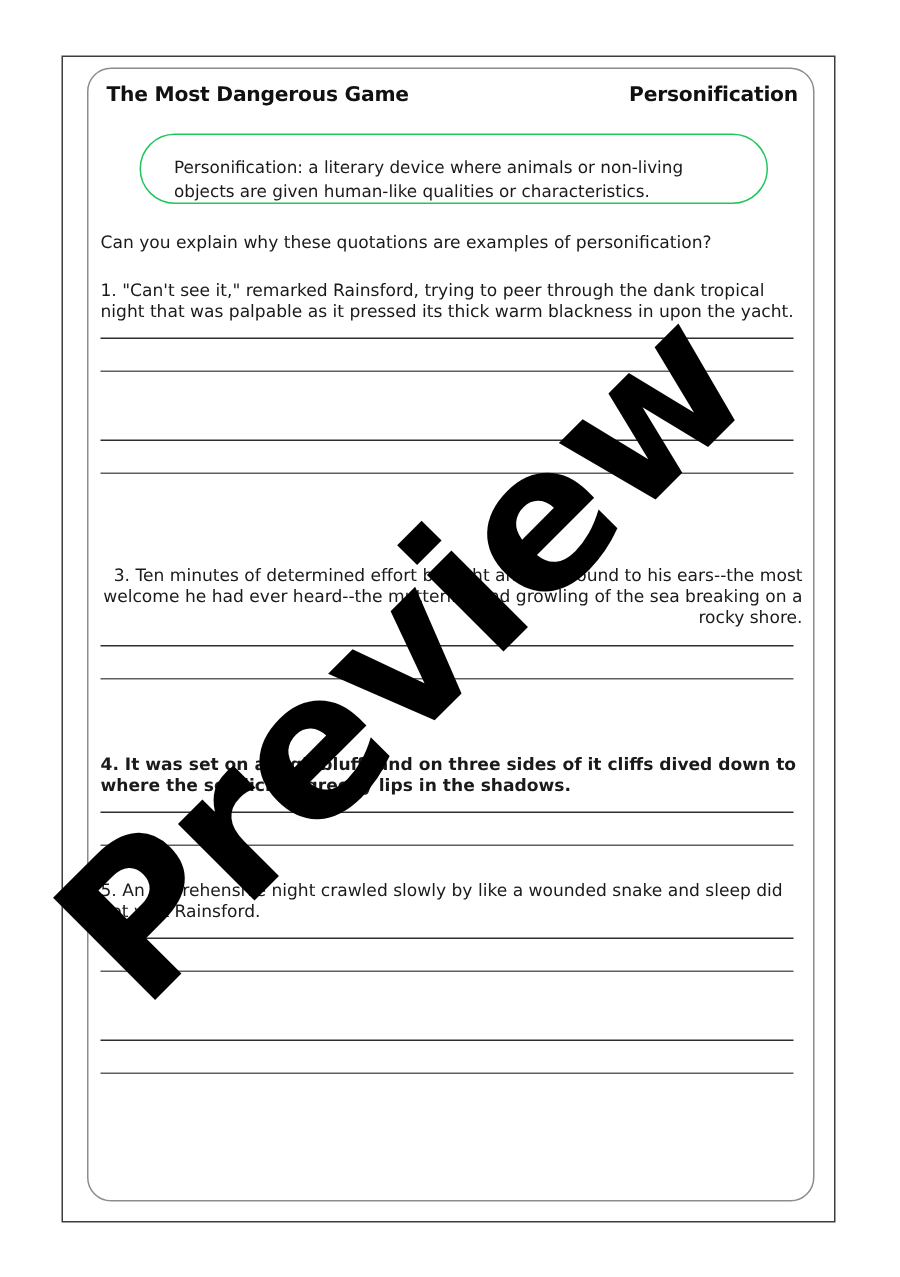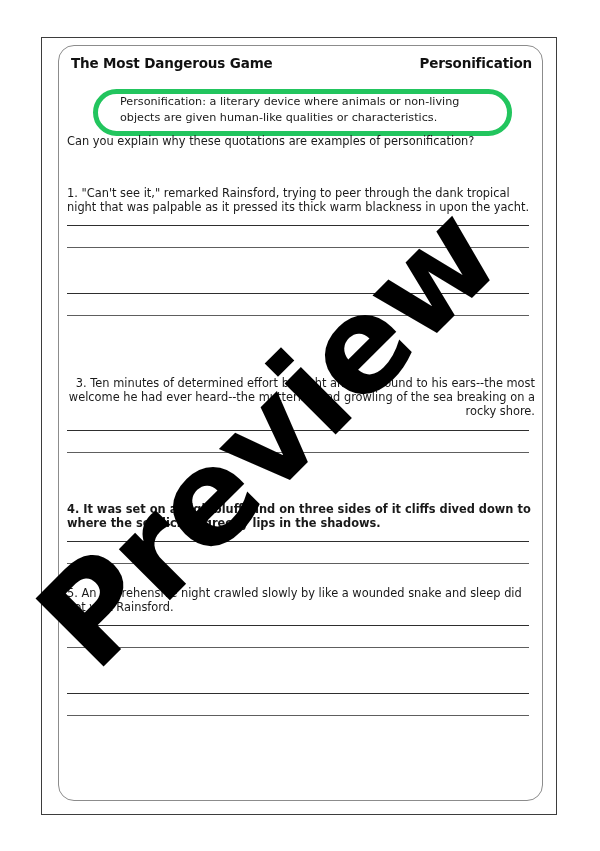--- a/index.html
+++ b/index.html
@@ -61,39 +61,39 @@
     white-space: nowrap;
   }
 
   
   #definition-pill {
     position: absolute;
     left: 34px;
     top: 43px;
     width: 419px;
     height: 47px;
-    border: 5px solid #22c55e;
+    border: 1px solid #22c55e;
     border-radius: 26px;
     background: #ffffff;
     box-sizing: border-box;
     display: flex;
-    align-items: flex-start;
+    align-items: flex-end;
   }
   #definition-text {
     font-size: 11.2px;
     line-height: 15.5px;
     color: #1a1a1a;
     padding: 0 22px;
   }
 
   
   #prompt-line {
     position: absolute;
     left: 8px;
-    top: 88px;
+    top: 108px;
     font-size: 11.4px;
     color: #1a1a1a;
   }
 
   
   .question-block {
     position: absolute;
     left: 8px;
     width: 468px;
   }

